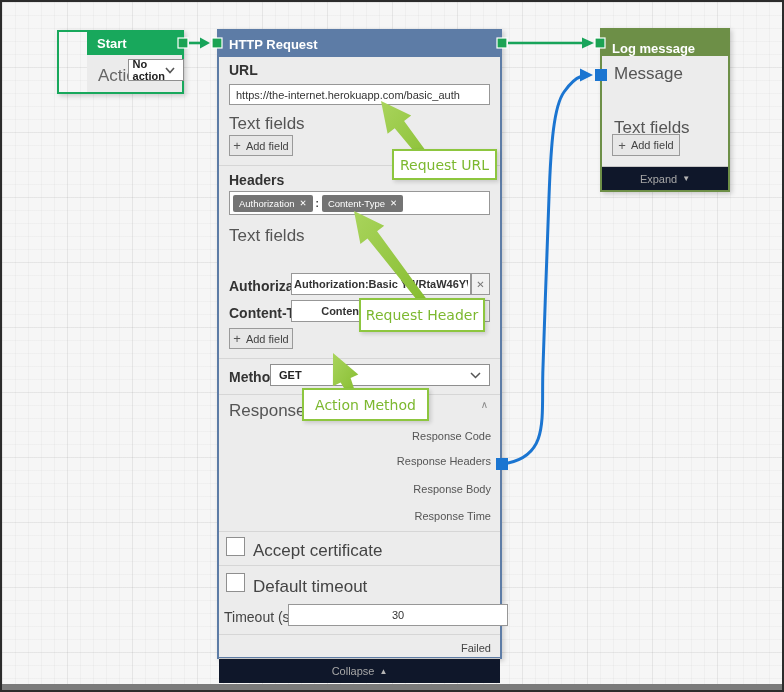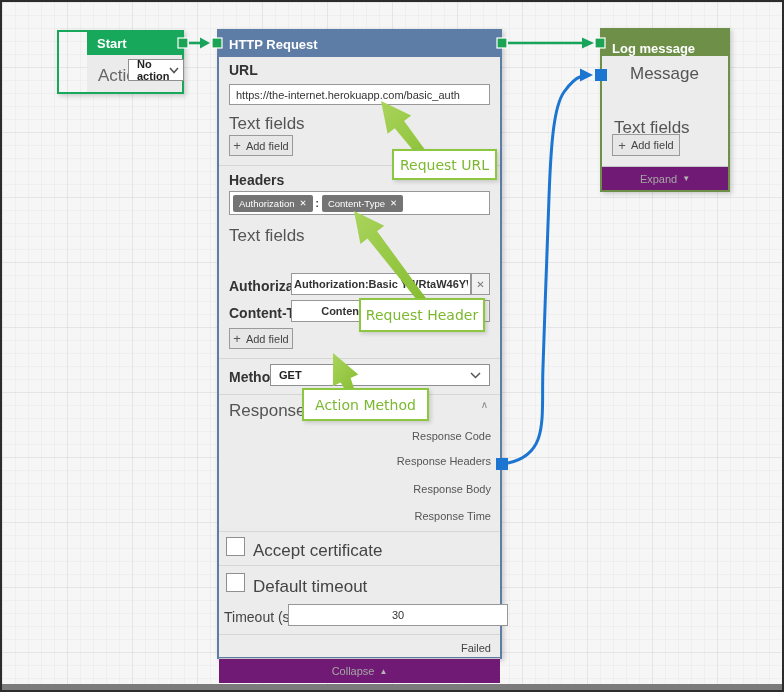--- a/index.html
+++ b/index.html
@@ -28,21 +28,21 @@
   .addbtn {
     position: absolute; background: #e7e7e7; border: 1px solid #9a9a9a; color: #444;
     font-size: 11px; display: flex; align-items: center; justify-content: center; gap: 5px; cursor: pointer;
   }
   .addbtn .plus { font-size: 13px; color: #555; }
   .ddown {
     position: absolute; background: #fff; border: 1px solid #8f8f8f; display: flex; align-items: center;
     font-size: 11px; font-weight: bold; color: #222; padding: 0 8px; justify-content: space-between; cursor: pointer;
   }
   .footerbar {
-    position: absolute; left: 0; right: 0; background: #701a75; border-top: 1px solid #c6c6c6;
+    position: absolute; left: 0; right: 0; background: #0f172a; border-top: 1px solid #c6c6c6;
     color: #a7a7a7; font-size: 11px; display: flex; align-items: center; justify-content: center; gap: 5px; cursor: pointer;
   }
   .footerbar .tri { font-size: 8px; color: #b5b5b5; }
   .tag {
     display: inline-flex; align-items: center; gap: 5px; background: #747474; color: #fff;
     font-size: 9.5px; padding: 3px 6px; border-radius: 2px; cursor: pointer;
   }
   .tag .x { font-size: 8.5px; color: #fff; cursor: pointer; }
   .xbox {
     position: absolute; background: #f1f1f1; border: 1px solid #979797; color: #777;
@@ -65,21 +65,21 @@
 
 <div id="canvas">
   <div id="bottomstrip"></div>
 
   <div class="node" style="left:55px; top:28px; width:127px; height:64px; border:2px solid #18a85c;padding-left:28px;">
     <div class="node-header" style="height:23px; background:#18a85c;">
       <span>Start</span>
     </div>
     <div class="node-body" style="height:37px; background:#ebebeb;">
       <div class="lbl" style="left:11px; top:11px; color:#666;">Action</div>
-      <div class="ddown" style="left:41px; top:4px; width:56px; height:22px;">
+      <div class="ddown" style="left:41px; top:4px; width:56px; height:22px;justify-content:flex-end;">
         <span>No action</span>
         <span class="chev">
           <svg width="10" height="7" viewBox="0 0 10 7">
               <path d="M1 1 L5 5.5 L9 1" stroke="#555" stroke-width="1.6" fill="none"></path>
             </svg>
         </span>
       </div>
     </div>
   </div>
 
@@ -166,21 +166,21 @@
         <span class="tri">▲</span>
       </div>
     </div>
   </div>
 
   <div class="node" style="left:598px; top:26px; width:130px; height:164px; border:2px solid #6d8f47;">
     <div class="node-header" style="height:26px; background:#6d8f47;align-items:flex-end;">
       <span>Log message</span>
     </div>
     <div class="node-body" style="height:134px;">
-      <div class="lbl" style="left:12px; top:8px;margin-left:16px;">Message</div>
+      <div class="lbl" style="left:12px; top:8px;">Message</div>
       <div class="lbl" style="left:12px; top:62px;">Text fields</div>
       <div class="addbtn" style="left:10px; top:78px; width:68px; height:22px;">
         <span class="plus">+</span>
         <span>Add field</span>
       </div>
       <div class="footerbar" style="top:110px; height:24px;">
         <span>Expand</span>
         <span class="tri">▼</span>
       </div>
     </div>

